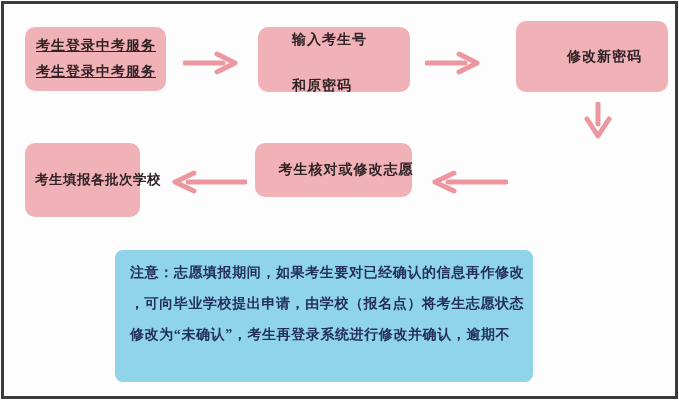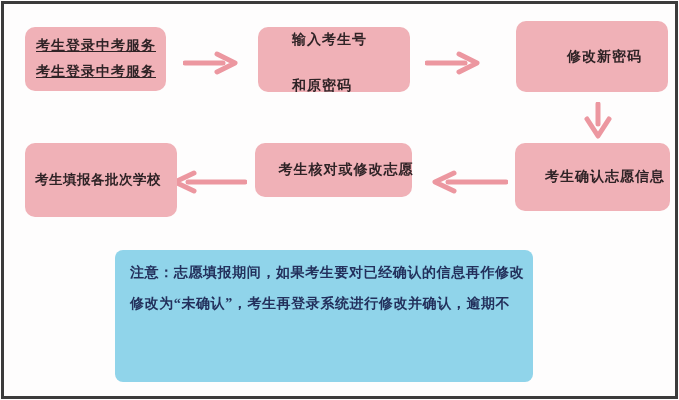--- a/index.html
+++ b/index.html
@@ -14,21 +14,21 @@
     color:var(--box-text,#2f2326);font-weight:bold;font-size:14px;letter-spacing:1px;
     display:flex;flex-direction:column;justify-content:space-around;box-sizing:border-box;padding-left:25px;
   }
   .fbox .bline{white-space:nowrap;line-height:1;}
   .fbox.center{justify-content:center;align-items:center;text-align:center;}
   .b1{left:25px;top:27px;width:141px;height:64px;padding:6px 6px 6px 11px;text-decoration:underline;}
   .b2{left:258px;top:27px;width:152px;height:65px;padding:6px 6px 6px 34px;gap:32px;}
   .b3{left:516px;top:21px;width:152px;height:71px;}
   .b4{left:515px;top:143px;width:155px;height:68px;}
   .b5{left:255px;top:143px;width:157px;height:54px;}
-  .b6{left:25px;top:143px;width:152px;height:74px;padding:8px 4px 8px 10px;font-size:13.5px;letter-spacing:0.5px;}
+  .b6{left:25px;top:143px;width:115px;height:74px;padding:8px 4px 8px 10px;font-size:13.5px;letter-spacing:0.5px;}
   .arrow{position:absolute;color:var(--arrow,#ec97a0);}
   .arrow svg{display:block;}
   .a1{left:183px;top:51px;}
   .a2{left:425px;top:51px;}
   .a-down{left:583px;top:102px;}
   .a3{left:430px;top:170px;}
   .a4{left:170px;top:170px;}
   .note{
     position:absolute;left:115px;top:250px;width:418px;height:132px;
     background:var(--note-fill,#90d4ea);border-radius:8px;
@@ -71,23 +71,20 @@
     <span class="bline">修改新密码</span>
   </div>
 
   <div class="arrow a-down">
     <svg width="30" height="38" viewBox="0 0 30 38" fill="none" stroke="currentColor" stroke-width="5" stroke-linecap="round" stroke-linejoin="round">
       <line x1="15" y1="2" x2="15" y2="22"></line>
         <polyline points="4,17 15,34 26,17"></polyline>
     </svg>
   </div>
 
-  <div class="fbox b4 center">
-    <span class="bline">考生确认志愿信息</span>
-  </div>
 
   <div class="arrow a3">
     <svg width="78" height="24" viewBox="0 0 78 24" fill="none" stroke="currentColor" stroke-width="5" stroke-linecap="round" stroke-linejoin="round">
       <line x1="76" y1="12" x2="18" y2="12"></line>
         <polyline points="24,3 5,12 24,21"></polyline>
     </svg>
   </div>
 
   <div class="fbox b5 center">
     <span class="bline">考生核对或修改志愿</span>
@@ -99,15 +96,16 @@
         <polyline points="24,3 5,12 24,21"></polyline>
     </svg>
   </div>
 
   <div class="fbox b6">
     <span class="bline">考生填报各批次学校</span>
   </div>
 
   <div class="note">
     <div class="line">注意：志愿填报期间，如果考生要对已经确认的信息再作修改</div>
+    <div class="line">，可向毕业学校提出申请，由学校（报名点）将考生志愿状态</div>
     <div class="line">修改为“未确认”，考生再登录系统进行修改并确认，逾期不</div>
   </div>
 </div>
 
 </body></html>

